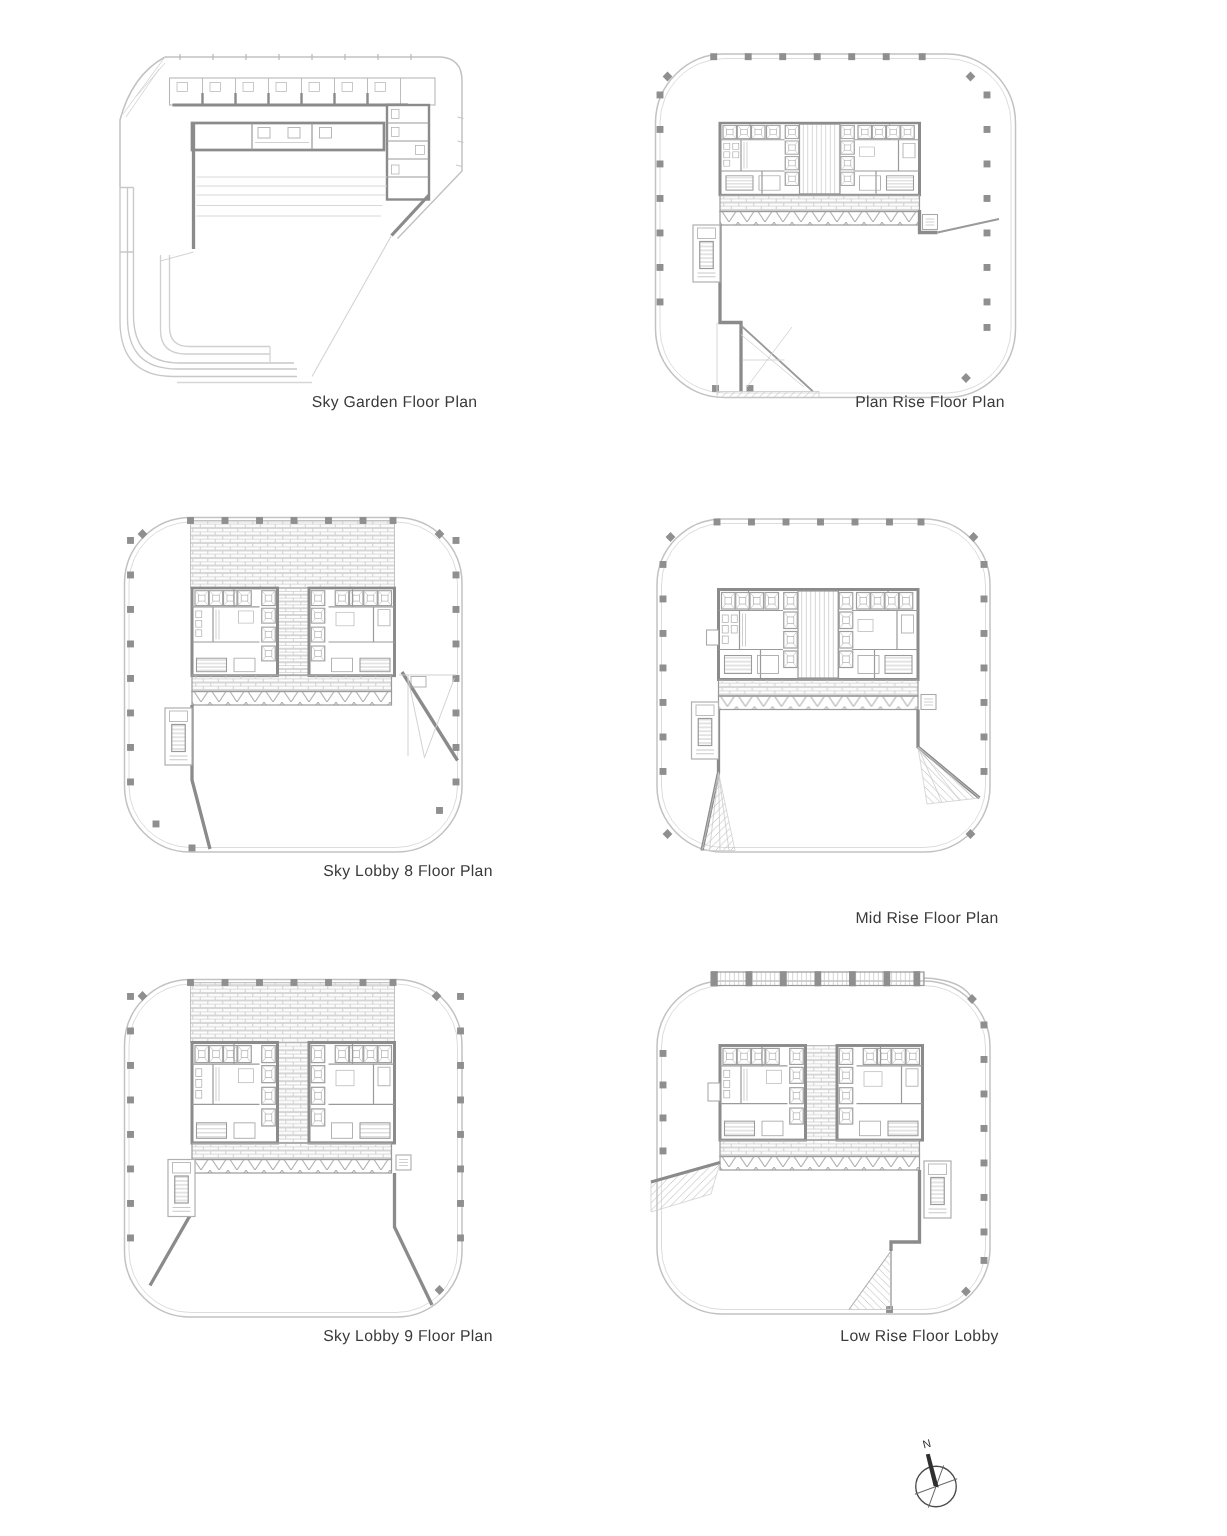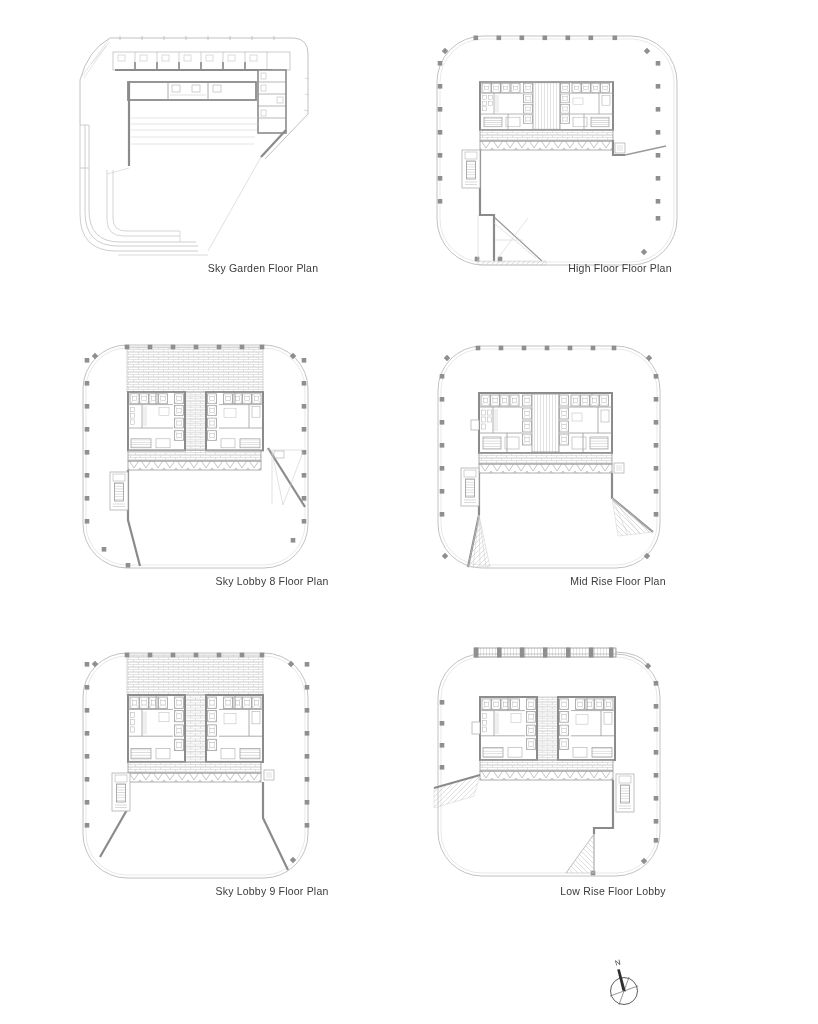--- a/index.html
+++ b/index.html
@@ -439,23 +439,23 @@
       </g>
       <g>
         <polygon points="166,196 166,235 138,235" fill="url(#diagR)" stroke="#cccccc" stroke-width="0.5"></polygon>
         <path d="M166 196L138 235" stroke="#b5b5b5" stroke-width="0.7" fill="none"></path>
       </g>
       <use href="#esc" x="188" y="136"></use>
     </svg>
   </div>
 
   <div class="plan-label" style="left:178px;top:261px;width:170px">Sky Garden Floor Plan</div>
-  <div class="plan-label" style="left:535px;top:261px;width:170px">High Floor Floor Plan</div>
+  <div class="plan-label" style="left:535px;top:261px;width:170px">Plan Rise Floor Plan</div>
   <div class="plan-label" style="left:187px;top:574px;width:170px">Sky Lobby 8 Floor Plan</div>
-  <div class="plan-label" style="left:533px;top:574px;width:170px">Mid Rise Floor Plan</div>
+  <div class="plan-label" style="left:533px;top:605px;width:170px">Mid Rise Floor Plan</div>
   <div class="plan-label" style="left:187px;top:884px;width:170px">Sky Lobby 9 Floor Plan</div>
   <div class="plan-label" style="left:528px;top:884px;width:170px">Low Rise Floor Lobby</div>
 
   <div id="compass">
     <svg viewBox="0 0 52 62">
       <circle cx="26" cy="40" r="13.5" fill="none" stroke="#4a4a4a" stroke-width="0.9"></circle>
       <path d="M11.9 45.1L40.1 34.9 M20.9 54.1L31.1 25.9" stroke="#6a6a6a" stroke-width="0.7"></path>
       <polygon points="27.8,40.6 24.4,39.6 19.2,18.6 21.8,18.2" fill="#2f2f2f"></polygon>
       <text x="17" y="14" font-family="Liberation Sans, sans-serif" font-size="7.5" fill="#333333" transform="rotate(-14 20 11)">N</text>
     </svg>

